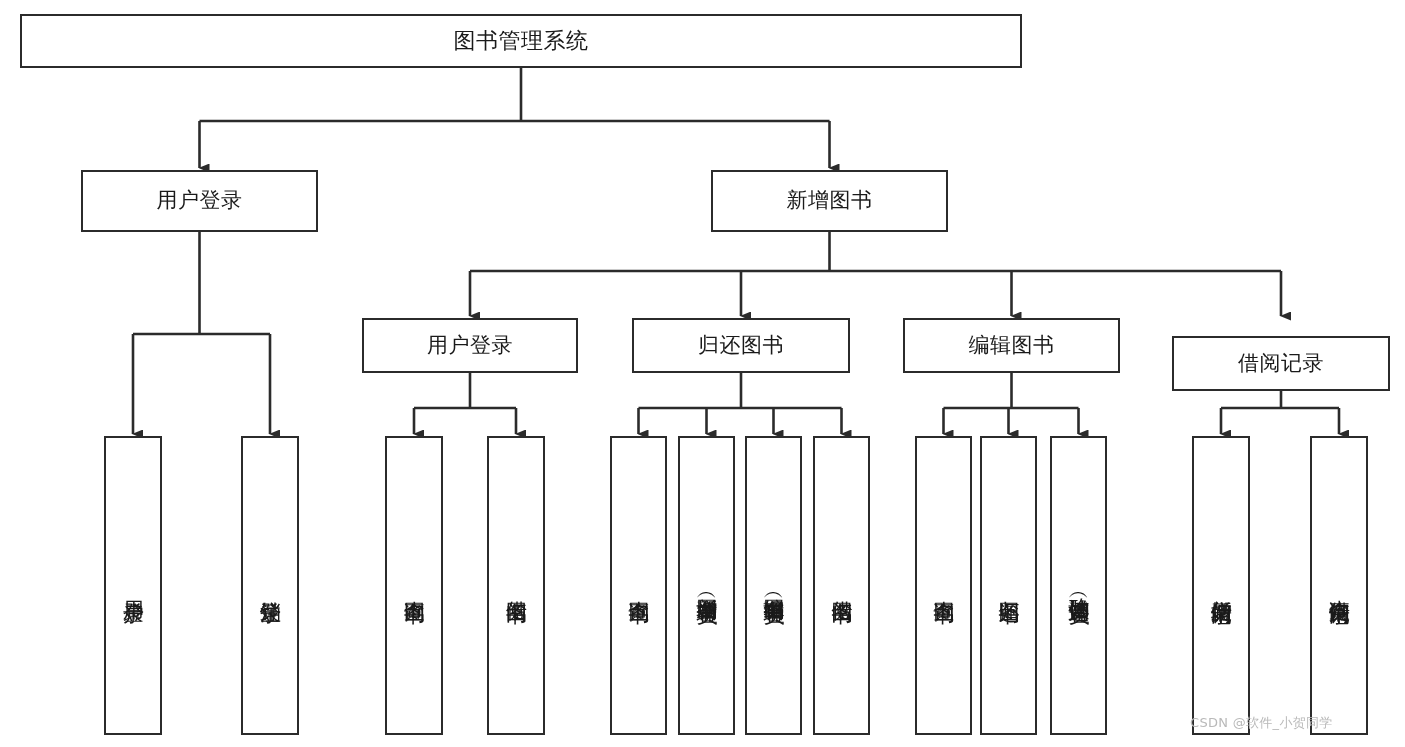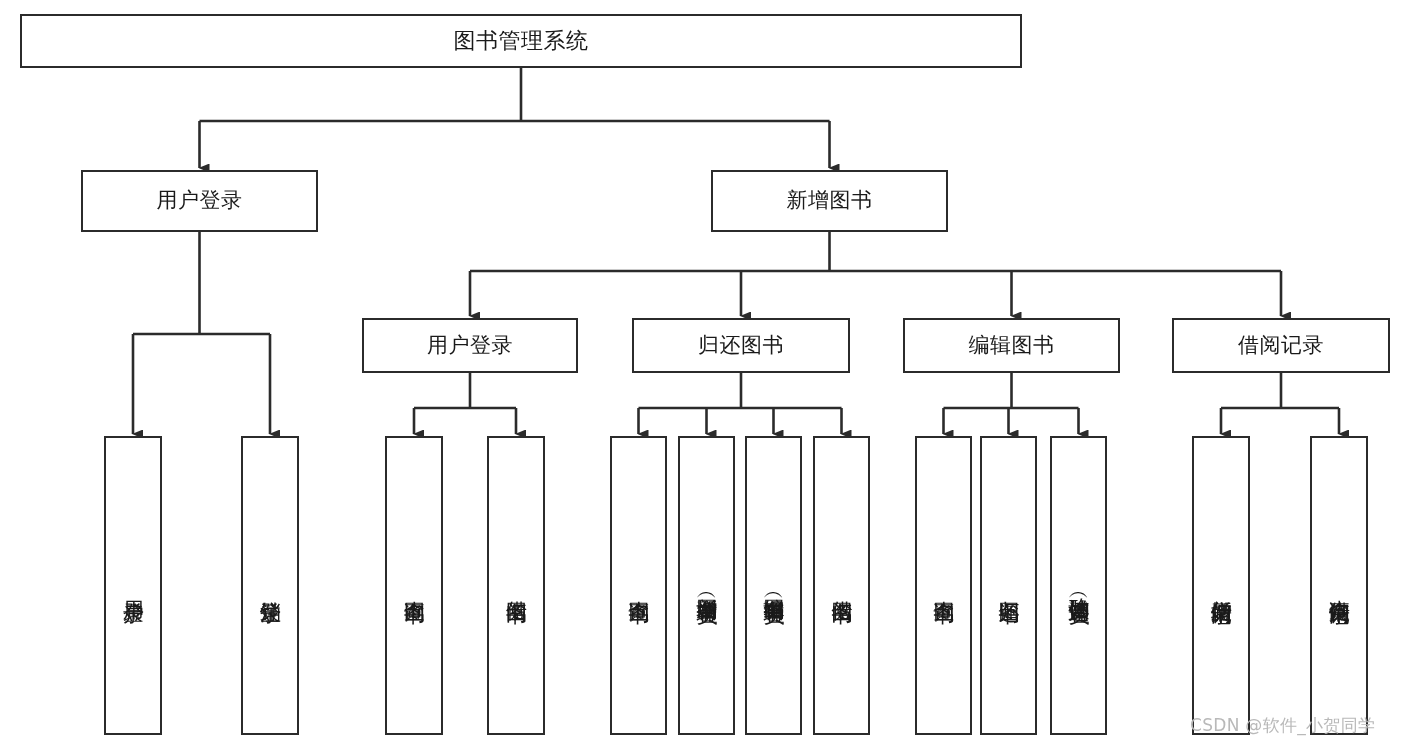--- a/index.html
+++ b/index.html
@@ -49,21 +49,21 @@
     text-orientation: upright;
     line-height: 1.28;
     letter-spacing: 1px;
     white-space: nowrap;
   }
   .level-root .node-label-h { font-size: 22px; }
   .watermark {
     position: absolute;
     left: 1190px;
     top: 714px;
-    font-size: 17px;
+    font-size: 13px;
     color: #b9b9b9;
     white-space: nowrap;
     letter-spacing: 0.3px;
   }
 </style>
 </head>
 <body>
 
 <div id="diagram-root">
 
@@ -132,21 +132,21 @@
 
   <div class="node-box level-3" style="left: 362px; top: 318px; width: 216px; height: 55px;">
     <span class="node-label-h">用户登录</span>
   </div>
   <div class="node-box level-3" style="left: 632px; top: 318px; width: 218px; height: 55px;">
     <span class="node-label-h">归还图书</span>
   </div>
   <div class="node-box level-3" style="left: 903px; top: 318px; width: 217px; height: 55px;">
     <span class="node-label-h">编辑图书</span>
   </div>
-  <div class="node-box level-3" style="left: 1172px; top: 318px; width: 218px; height: 55px;">
+  <div class="node-box level-3" style="left: 1172px; top: 336px; width: 218px; height: 55px;">
     <span class="node-label-h">借阅记录</span>
   </div>
 
   <div class="node-box level-leaf" style="left: 104px; top: 436px; width: 58px; height: 299px;">
     <span class="node-label-v">用户登录</span>
   </div>
   <div class="node-box level-leaf" style="left: 241px; top: 436px; width: 58px; height: 299px;">
     <span class="node-label-v">注销登录</span>
   </div>
   <div class="node-box level-leaf" style="left: 385px; top: 436px; width: 58px; height: 299px;">

